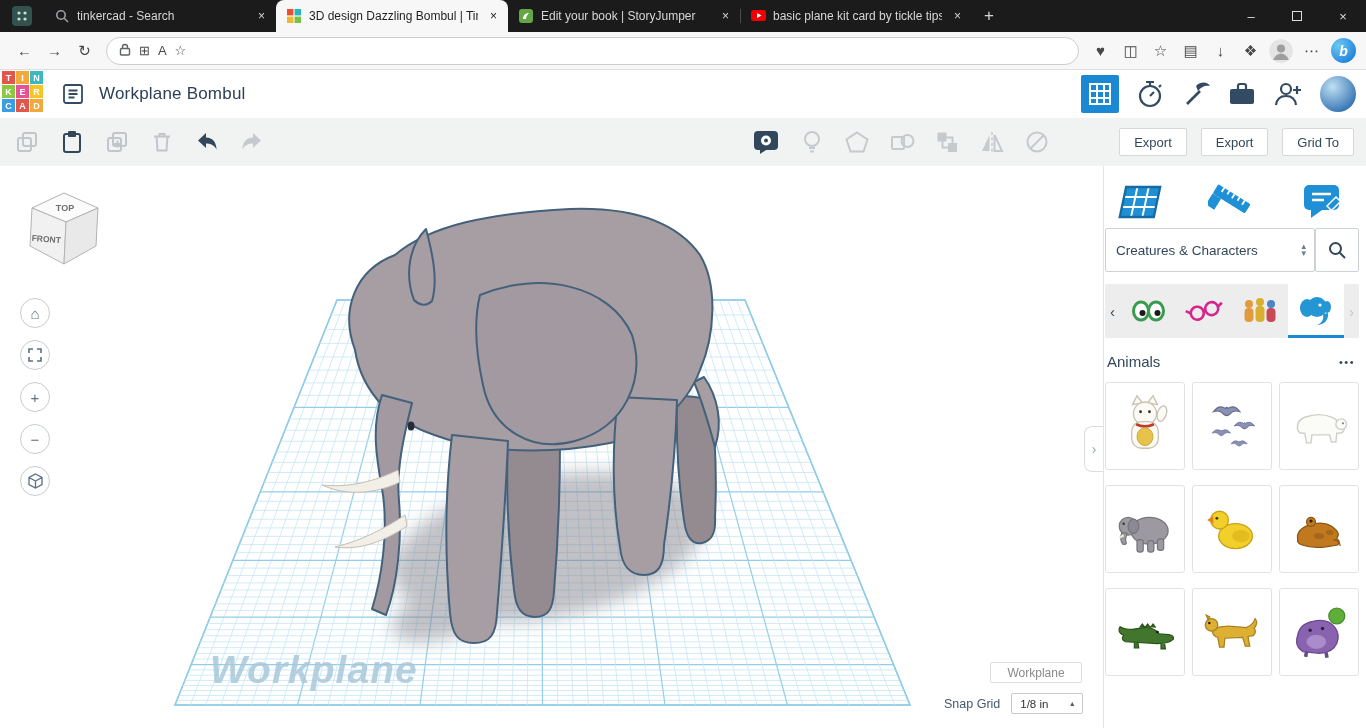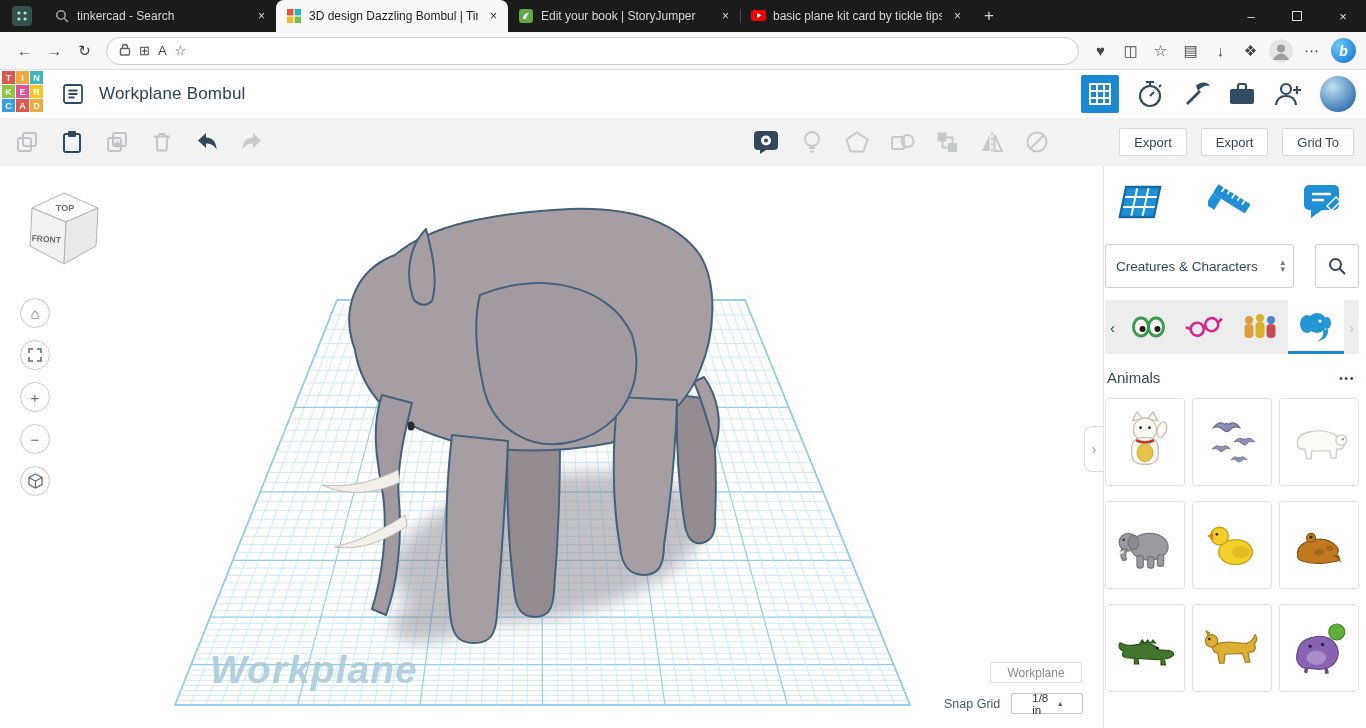--- a/index.html
+++ b/index.html
@@ -65,32 +65,32 @@
   .g-major{stroke:#94cde9;stroke-width:1.2}
   .vp-nav{position:absolute;left:20px;width:30px;height:30px;border-radius:50%;
     background:#fff;border:1.5px solid #c6ccd2;color:#5d6f80;
     display:flex;align-items:center;justify-content:center;font-size:15px}
   .vp-settings{position:absolute;left:990px;top:496px;width:92px;height:21px;
     background:#fff;border:1px solid #ddd;border-radius:2px;color:#8a8a8a;font-size:12px;
     display:flex;align-items:center;justify-content:center;font-family:inherit}
   .vp-snap{position:absolute;left:944px;top:527px;display:flex;align-items:center;gap:11px}
   .vp-snap .lbl{font-size:12.5px;color:#43596d}
   .snap-dd{width:72px;height:21px;background:#fff;border:1px solid #c9c9c9;border-radius:2px;
-    display:flex;align-items:center;justify-content:space-between;padding:0 20px;font-size:11.5px;color:#333}
+    display:flex;align-items:center;justify-content:space-between;padding:0 8px;font-size:11.5px;color:#333}
   .snap-dd i{font-style:normal;font-size:8px;color:#555}
   .collapse-tab{position:absolute;right:0;top:260px;width:19px;height:46px;background:#fff;
     border:1px solid #ddd;border-right:none;border-radius:8px 0 0 8px;
     display:flex;align-items:center;justify-content:center;color:#94a2b0;font-size:14px}
 
   
   .panel{width:263px;flex:none;background:#fff;border-left:1px solid #e4e4e4;
     padding:0 7px 0 1px;overflow:hidden}
   .p-tools{display:flex;justify-content:space-between;align-items:center;padding:13px 14px 0 10px;height:58px}
   .p-tool{display:flex;align-items:center;justify-content:center}
-  .p-search{margin-top:20px;display:flex;gap:21px}
+  .p-search{margin-top:4px;display:flex;gap:0}
   .p-select{flex:1;height:44px;border:1px solid #ccd2d8;border-radius:2px;background:#fff;
     display:flex;align-items:center;justify-content:space-between;padding:0 8px 0 10px;
     font-size:13.5px;color:#33475b}
   .sorter{display:flex;flex-direction:column;line-height:7px;color:#6b7a88}
   .sorter i{font-style:normal;font-size:9px}
   .p-search-btn{width:44px;height:44px;border:1px solid #ccd2d8;border-radius:2px;background:#fff;
     display:flex;align-items:center;justify-content:center}
   .p-carousel{margin-top:12px;height:54px;background:#ededed;border-radius:2px;display:flex;align-items:stretch}
   .car-arrow{width:15px;display:flex;align-items:center;justify-content:center;color:#33475b;font-size:15px}
   .car-arrow.dim{color:#c4c4c4}

